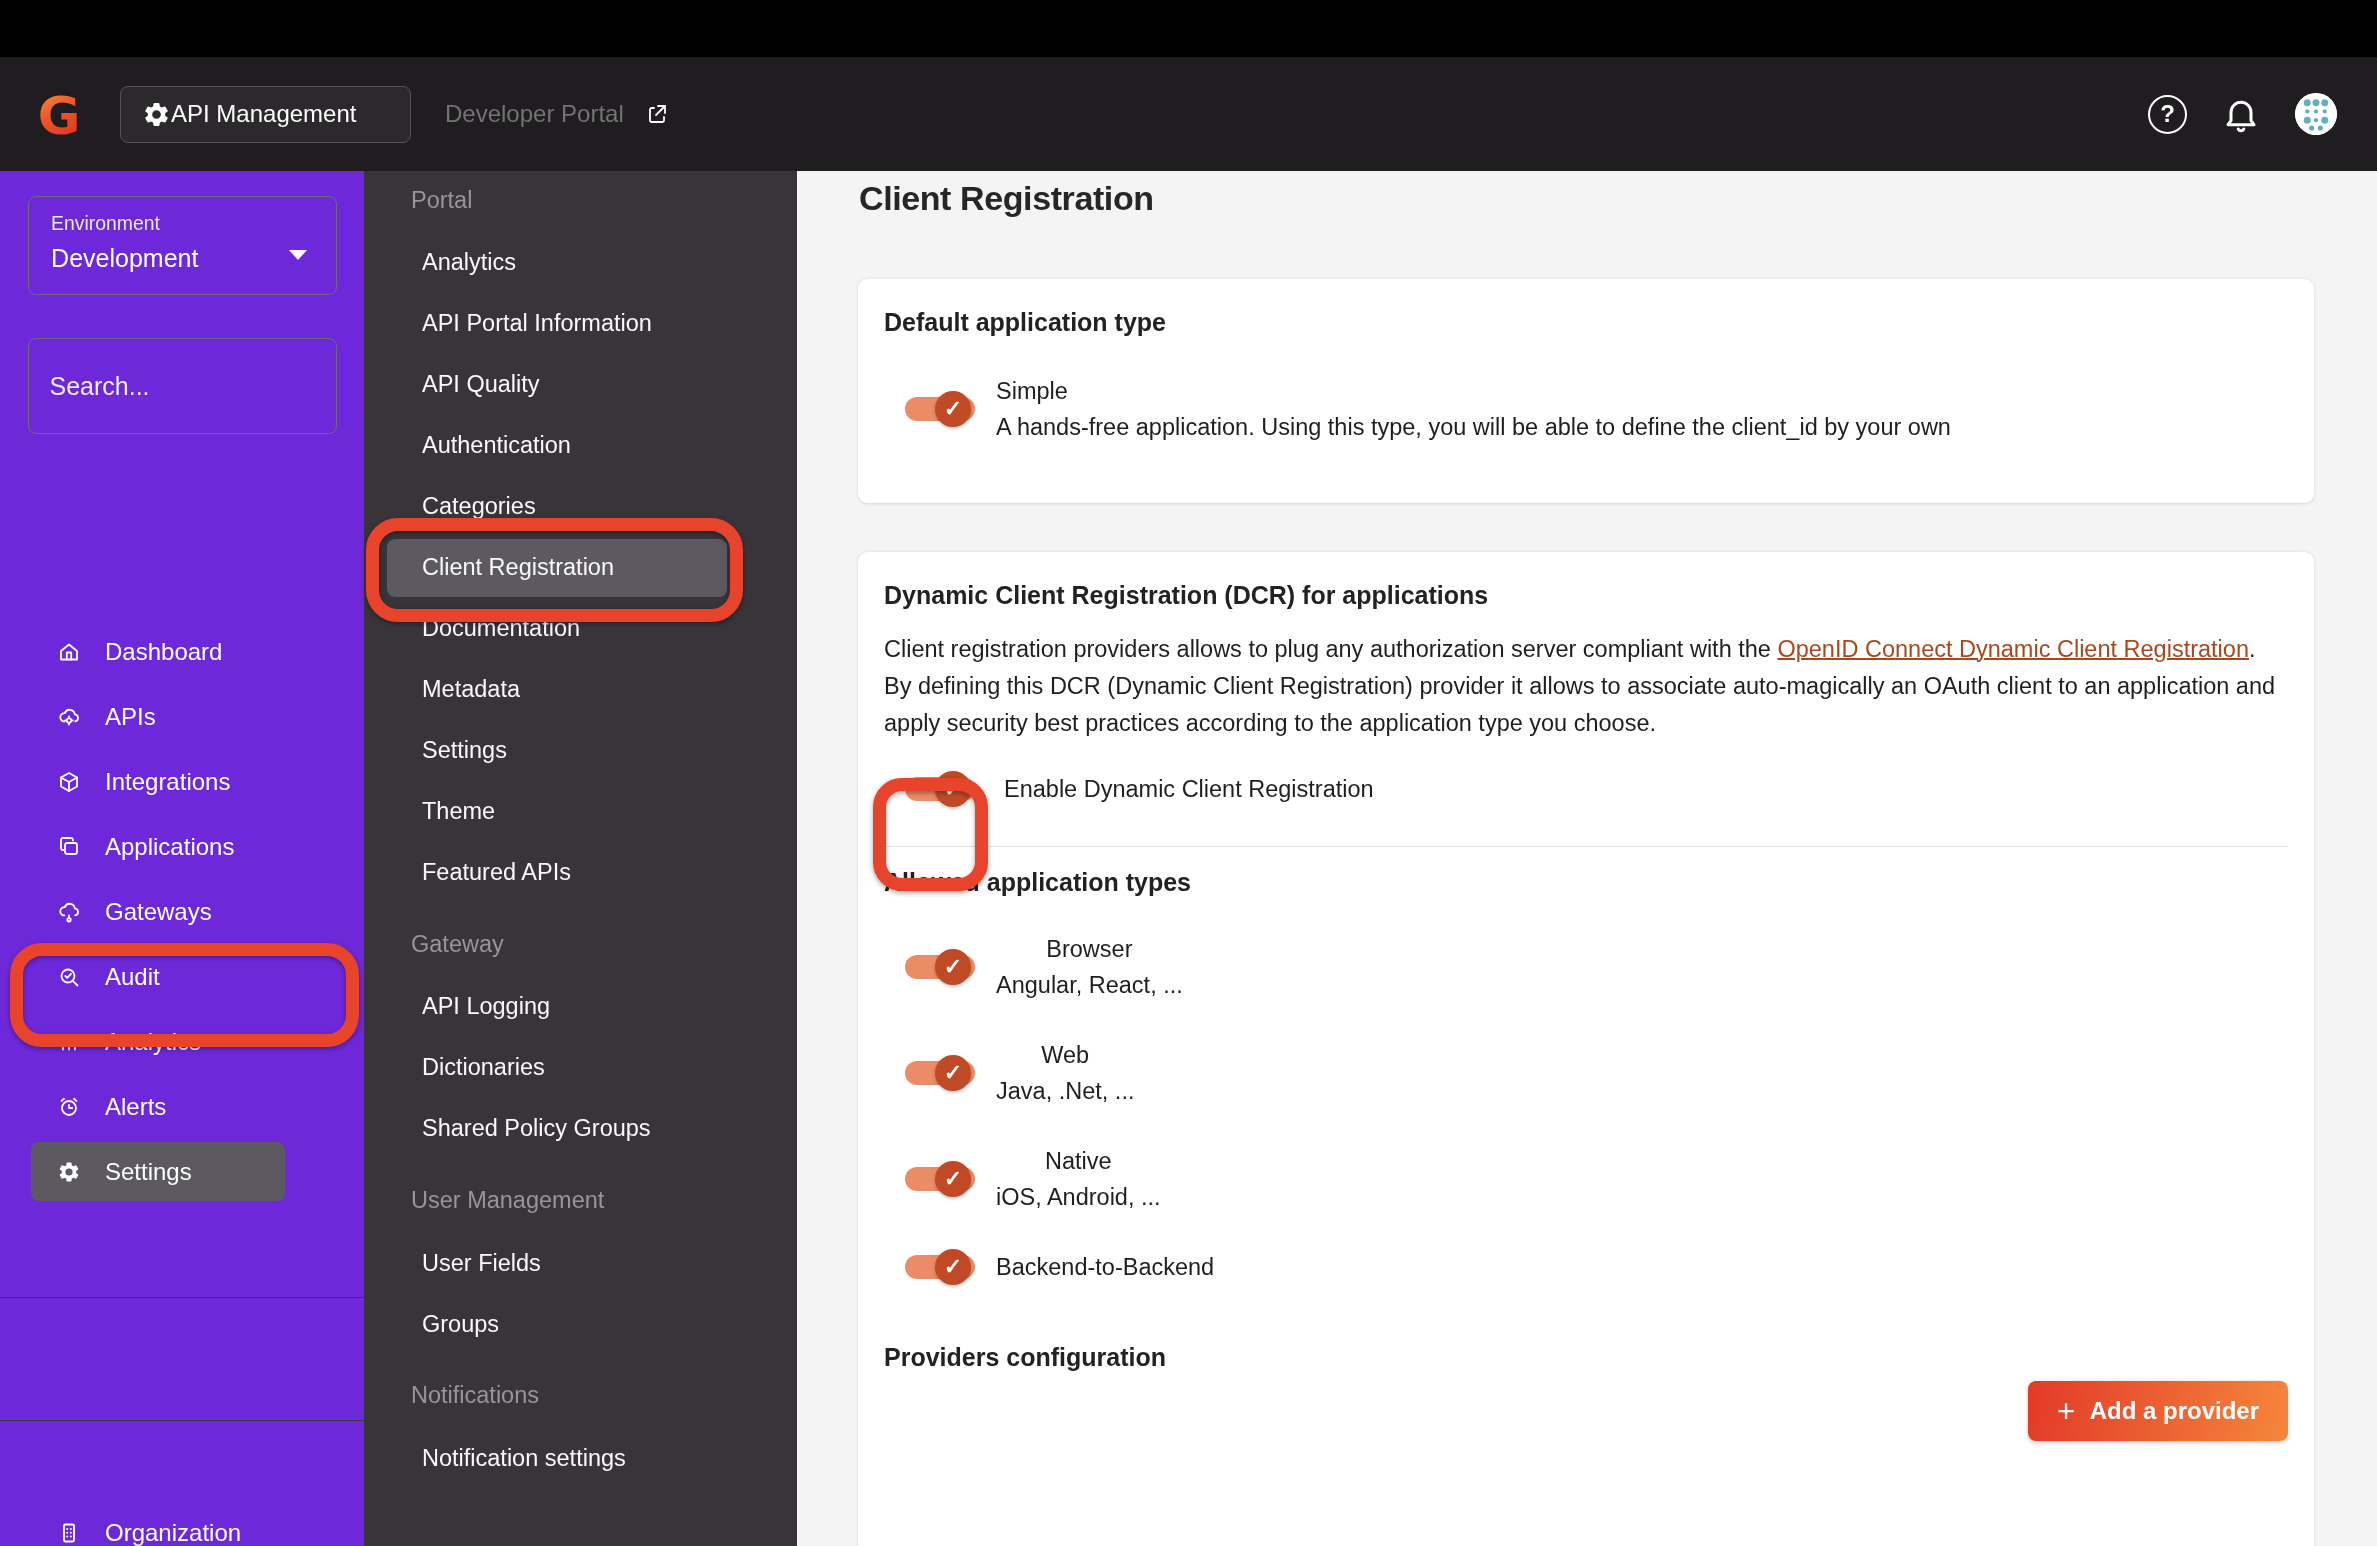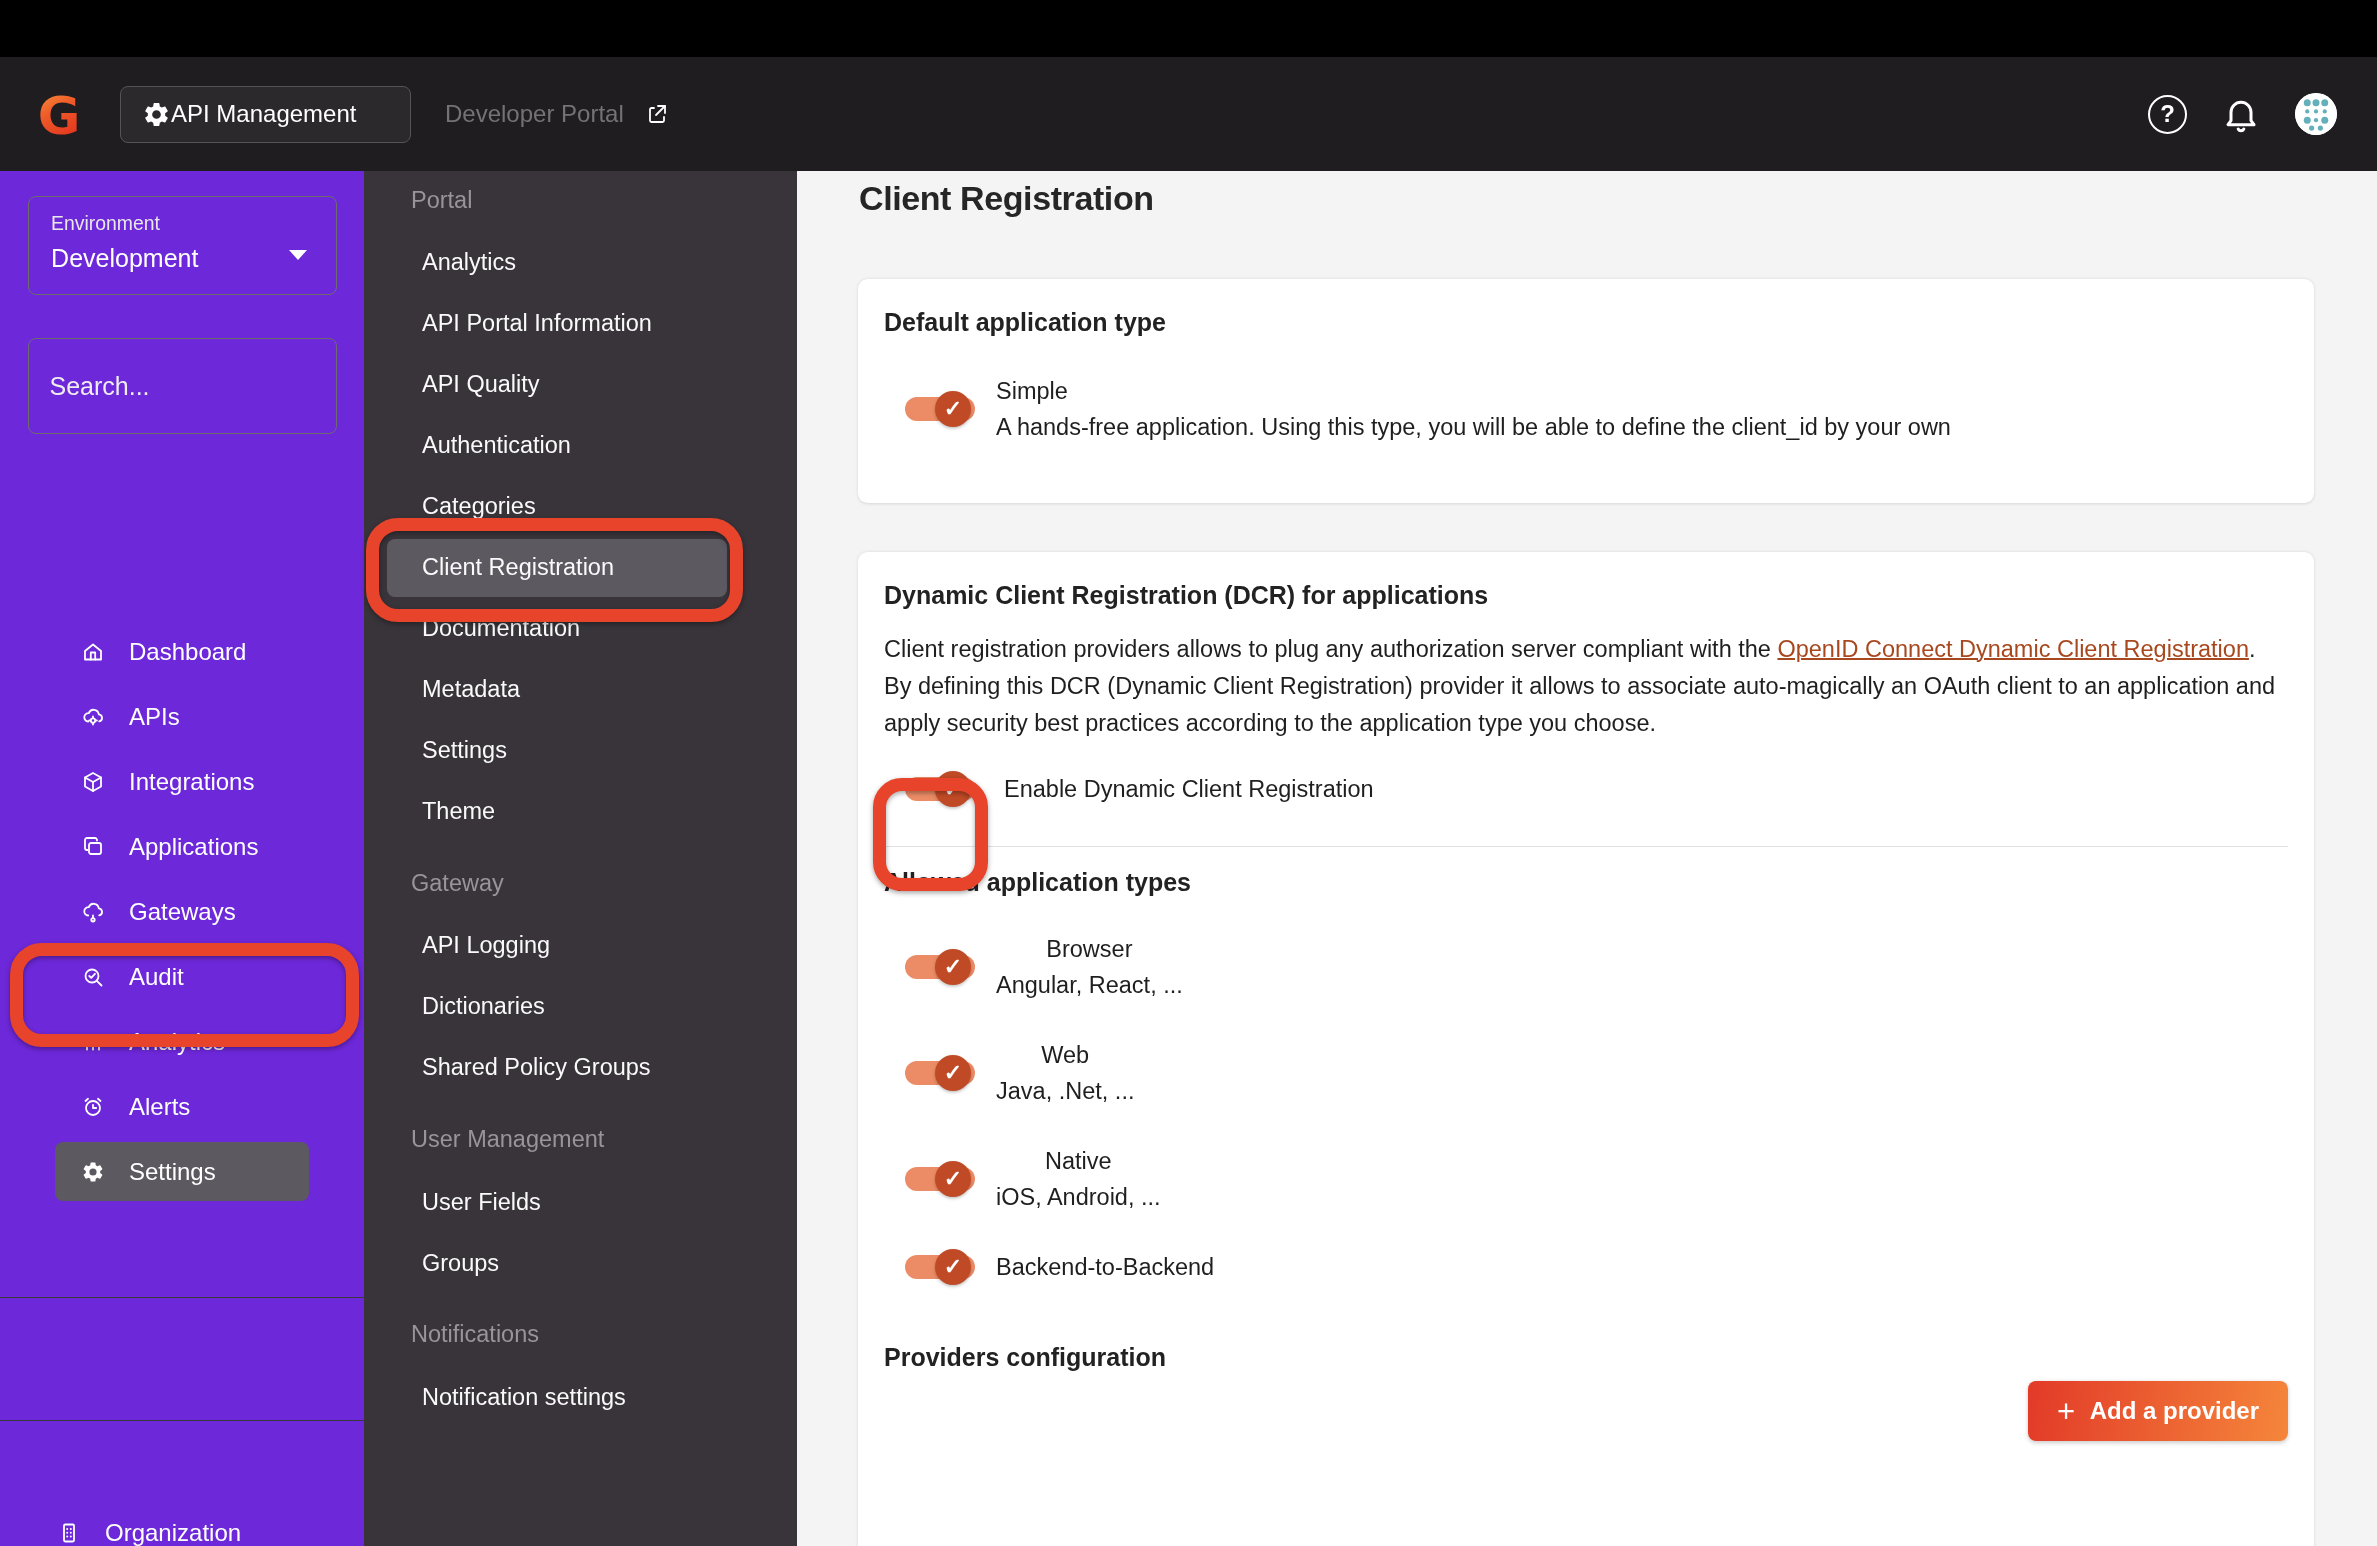--- a/index.html
+++ b/index.html
@@ -29,21 +29,21 @@
   .env-box { margin-top:25px; height:99px; padding:14.6px 22.6px 0 22.6px; position:relative; cursor:pointer; }
   .env-label { font-size:19.4px; color:#e9e7e9; }
   .env-value { font-size:25px; margin-top:9.7px; }
   .caret { position:absolute; right:29px; top:53px; width:0; height:0;
            border-left:9px solid transparent; border-right:9px solid transparent;
            border-top:10.5px solid #fff; }
   .search-box { margin-top:43px; height:96px; display:flex; align-items:center; padding:0 21px; }
   .search-box input { background:transparent; border:none; outline:none; color:#efedef;
                       font-size:25px; flex:1; font-family:inherit; }
   .search-box input::placeholder { color:#efedef; opacity:1; }
-  .menu { position:absolute; left:0; top:448px; width:312px; list-style:none;margin-left:24px; }
+  .menu { position:absolute; left:0; top:448px; width:312px; list-style:none; }
   .menu li { height:65px; display:flex; align-items:center; gap:24px; padding-left:57px;
              color:#fff; font-size:24px; cursor:pointer; position:relative; }
   .menu li .mi { width:24px; height:24px; flex:none; }
   .menu li.selected::before { content:""; position:absolute; left:31px; right:27.5px; top:3.2px;
              bottom:3.2px; background:#5c5960; border-radius:8px; z-index:0; }
   .menu li > * { position:relative; z-index:1; }
   .sb-divider { position:absolute; left:0; width:364px; height:0.8px; background:#3c393c; }
   .org-row { position:absolute; left:0; top:1329px; width:364px; height:65px; display:flex;
              align-items:center; gap:24px; padding-left:57px; color:#fff; font-size:24px; cursor:pointer; }
 
@@ -303,20 +303,23 @@
           </li>
         <li>
             <span>Metadata</span>
           </li>
         <li>
             <span>Settings</span>
           </li>
         <li>
             <span>Theme</span>
           </li>
+        <li>
+            <span>Featured APIs</span>
+          </li>
       </ul>
     </div>
     <div class="sm-section">
       <div class="sm-header">Gateway</div>
       <ul>
         <li>
             <span>API Logging</span>
           </li>
         <li>
             <span>Dictionaries</span>

